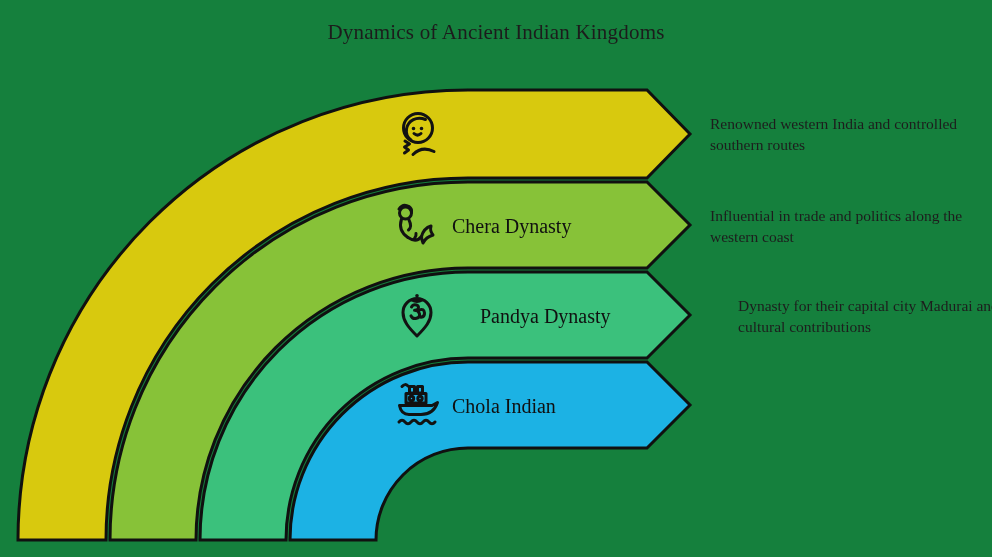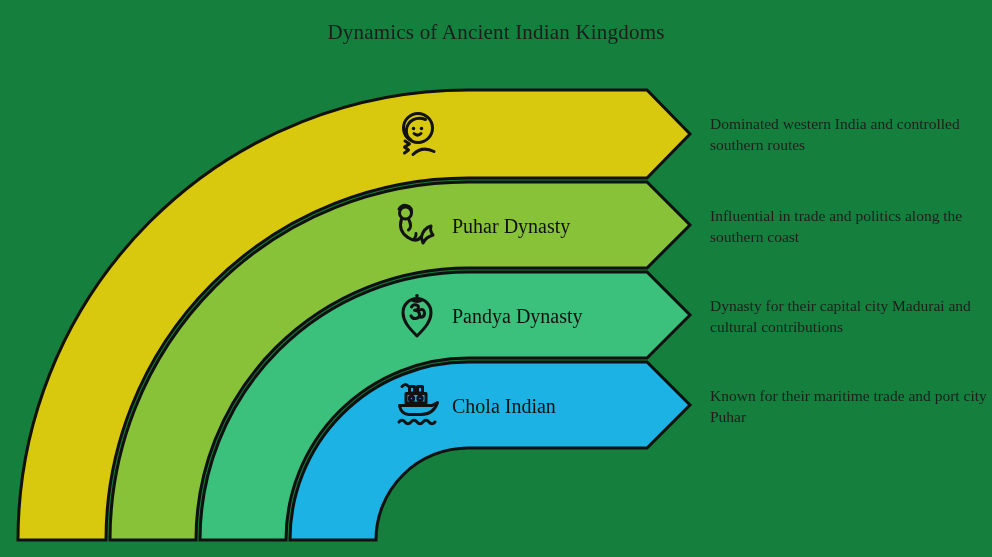--- a/index.html
+++ b/index.html
@@ -47,21 +47,21 @@
     font-size:20px;line-height:28px;
     color:#101010;
   }
   .band-desc{
     position:absolute;
     left:710px;width:280px;height:88px;
     display:flex;align-items:center;
     font-size:15.5px;line-height:21px;
     color:#1d1d1d;
   }
-  .b1{top:90px;} .b2{top:182px;} .b3{top:272px;} .b4{top:362px;}
+  .b1{top:90px;} .b2{top:182px;} .b3{top:272px;margin-left:28px;} .b4{top:362px;}
   .i1{left:391px;top:108px;}
   .i2{left:387px;top:200px;}
   .i3{left:391px;top:289px;}
   .i4{left:391px;top:379px;}
 </style>
 </head>
 <body>
 
 <div class="canvas">
 
@@ -75,33 +75,33 @@
   </svg>
 
   <svg class="icon i1" viewBox="0 0 52 52">
     <circle class="ln" cx="27" cy="20" r="14.5"></circle>
     <path class="ln" d="M 34.5,11.5 C 26,8 17,12 15.5,21 C 14.8,25.5 16.5,29.5 20,32"></path>
     <path class="dot" d="M 22.5,20.5 l .01,0 M 30.5,20.5 l .01,0"></path>
     <path class="ln" d="M 23,25.5 Q 26.5,28.8 30,25.5"></path>
     <path class="ln" d="M 14,33 L 18.5,36 L 13.5,39 L 17.5,42 L 13.5,45"></path>
     <path class="ln" d="M 22,46.5 C 28,40.5 35,39.5 43,43.5"></path>
   </svg>
-  <div class="band-desc b1">Dominated western India and controlled southern routes</div>
+  <div class="band-desc b1">Renowned western India and controlled southern routes</div>
 
   <svg class="icon i2" viewBox="0 0 52 52">
     <circle class="ln" cx="18.5" cy="13" r="6"></circle>
     <path class="ln" d="M 12,9 Q 16,3 22,6.5 Q 25,8.5 24.5,12"></path>
     <path class="ln" d="M 14.5,19 C 12,27 14,33 21,37.5"></path>
     <path class="ln" d="M 22,20 C 24,24 24,28 21.5,30"></path>
     <path class="ln" d="M 21,37.5 C 27,41.5 31,41 34.5,36.5"></path>
     <path class="ln" d="M 34.5,36.5 C 36,31 39,27.5 44,26 C 43,29.5 43.5,32 46,35 C 41,36.5 38,39 36,43 C 35,40.5 34.5,38.5 34.5,36.5 Z"></path>
     <path class="ln" d="M 27.5,38.5 Q 29.5,36 29,33.5"></path>
   </svg>
-  <div class="band-label b2">Puhar Dynasty</div>
-  <div class="band-desc b2">Influential in trade and politics along the southern coast</div>
+  <div class="band-label b2">Chera Dynasty</div>
+  <div class="band-desc b2">Influential in trade and politics along the western coast</div>
 
   <svg class="icon i3" viewBox="0 0 52 52">
     <path class="ln" d="M 26,47 C 17.5,38.5 12,32 12,23.5 A 14,14 0 1 1 40,23.5 C 40,32 34.5,38.5 26,47 Z"></path>
     <path class="ln" d="M 21,11 Q 26,14 31,11"></path>
     <path class="dot" d="M 26,6.8 l .01,0"></path>
     <path class="ln" d="M 20.5,18 Q 22,15 25.5,16 Q 28.5,17 27,19.8 Q 26,21.3 23.5,21.3 Q 27.5,21.3 28.5,24.8 Q 29.3,28.3 25.5,29.3 Q 21.5,30.3 20,26.8"></path>
     <path class="ln" d="M 28.5,20.8 Q 33,19.3 33.5,24 Q 33.8,27.8 30,28.3"></path>
   </svg>
   <div class="band-label b3">Pandya Dynasty</div>
   <div class="band-desc b3">Dynasty for their capital city Madurai and cultural contributions</div>
@@ -110,15 +110,14 @@
     <path class="ln" d="M 11,7.5 Q 14,4 17,7"></path>
     <rect class="ln" x="18.5" y="7.5" width="5" height="6.5"></rect>
     <rect class="ln" x="26.5" y="7.5" width="5" height="6.5"></rect>
     <rect class="ln" x="15" y="14.5" width="20" height="9.5"></rect>
     <circle class="ln" cx="20.5" cy="19.5" r="2.2"></circle>
     <circle class="ln" cx="29" cy="19.5" r="2.2"></circle>
     <path class="ln" d="M 8.5,26.5 L 41,26.5 L 46.5,23.5 C 44,31 38,35.5 30,35.5 L 18,35.5 C 12.5,35.5 9.5,32 8.5,26.5 Z"></path>
     <path class="ln" d="M 8,43 Q 11,39.5 14,43 Q 17,46.5 20,43 Q 23,39.5 26,43 Q 29,46.5 32,43 Q 35,39.5 38,43 Q 41,46.5 44,43"></path>
   </svg>
   <div class="band-label b4">Chola Indian</div>
-  <div class="band-desc b4">Known for their maritime trade and port city Puhar</div>
 
 </div>
 
 </body></html>

